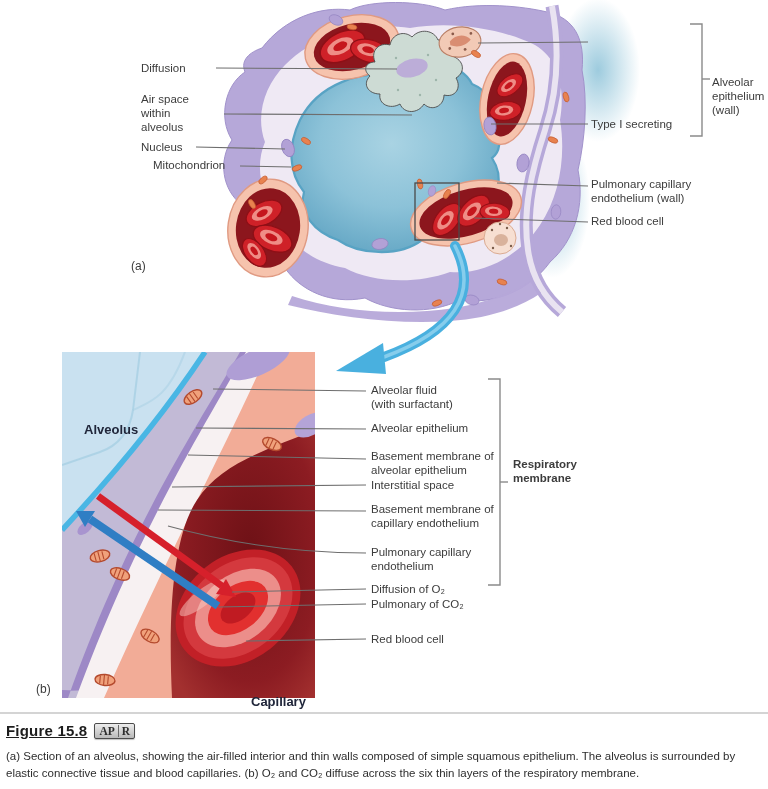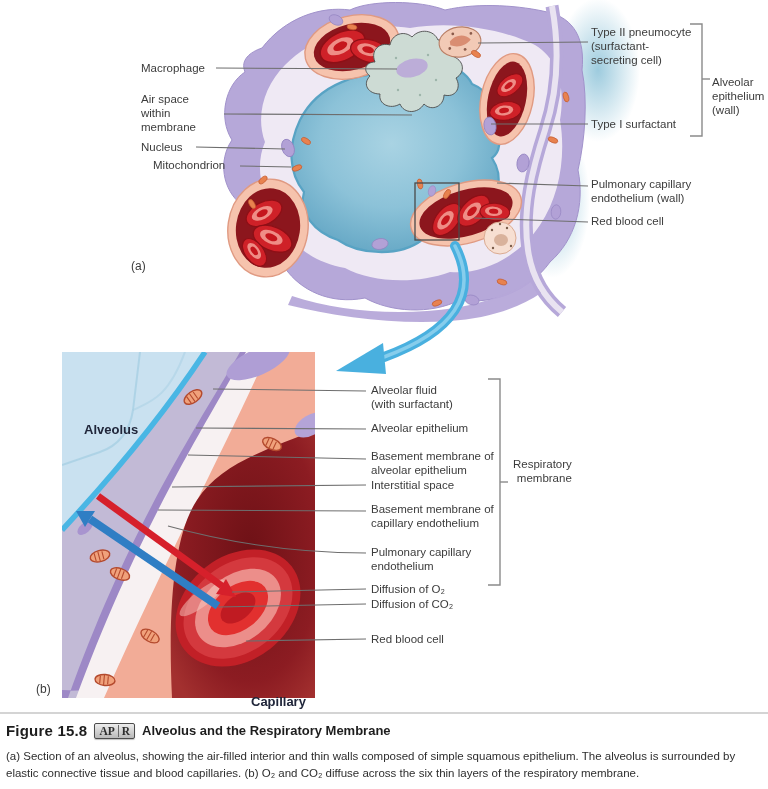--- a/index.html
+++ b/index.html
@@ -1,26 +1,26 @@
 <!DOCTYPE html>
 <html><head>
 <meta charset="utf-8">
 <style>
   html,body{margin:0;padding:0;background:#ffffff;}
   #page{position:relative;width:768px;height:789px;background:#fff;overflow:hidden;
         font-family:"Liberation Sans",sans-serif;}
   #art{position:absolute;left:0;top:0;}
   .lbl{position:absolute;font:11.5px/14px "Liberation Sans",sans-serif;color:#3c3c3c;
        white-space:pre-line;}
-  .lbl.bd{font-weight:normal;text-align:right;}
+  .lbl.bd{font-weight:bold;}
   .region-lbl{position:absolute;font:bold 13px/15px "Liberation Sans",sans-serif;color:#20263a;}
   .tag{position:absolute;font:12px/14px "Liberation Sans",sans-serif;color:#3c3c3c;}
   .rule{position:absolute;left:0;top:712px;width:768px;height:2px;background:#d4d4d4;}
   .cap-head{position:absolute;left:6px;top:722px;display:flex;align-items:center;gap:7px;}
-  .fig-num{font:bold 15px "Liberation Sans",sans-serif;color:#1d1d1d;letter-spacing:.2px;}
+  .fig-num{font:bold 15px "Liberation Sans",sans-serif;color:#1d1d1d;letter-spacing:.2px;text-decoration:underline;}
   .apr-badge{display:inline-flex;border:1px solid #4c4c4c;border-radius:2px;
        background:linear-gradient(#ededed,#b9b9b9);padding:1px 4px;
        font:bold 11.5px "Liberation Serif",serif;color:#2e2e2e;box-shadow:0 1px 1px rgba(0,0,0,.25);}
   .apr-badge .dv{width:1px;height:12px;background:#6a6a6a;margin:0 3px;}
   .cap-title{font:bold 13px "Liberation Sans",sans-serif;color:#1d1d1d;}
   .cap-body{position:absolute;left:6px;top:748px;width:758px;
        font:11.5px/16.5px "Liberation Sans",sans-serif;color:#2e2e2e;}
 </style>
 </head>
 <body>
@@ -253,62 +253,58 @@
     <path d="M246,641 L366,639"></path>
   </g>
   <g stroke="#8a8a8a" stroke-width="1.4" fill="none">
     <path d="M690,24 L702,24 L702,136 L690,136"></path>
     <path d="M702,79 L710,79"></path>
     <path d="M488,379 L500,379 L500,585 L488,585"></path>
     <path d="M500,482 L508,482"></path>
   </g>
 </svg>
 
-<div class="lbl" style="left:141px;top:61px">Macrophage</div>
+<div class="lbl" style="left:141px;top:61px">Diffusion</div>
 <div class="lbl" style="left:141px;top:92px">Air space
 within
-membrane</div>
+alveolus</div>
 <div class="lbl" style="left:141px;top:140px">Nucleus</div>
 <div class="lbl" style="left:153px;top:158px">Mitochondrion</div>
 <div class="tag" style="left:131px;top:259px">(a)</div>
-<div class="lbl" style="left:591px;top:25px">Type II pneumocyte
-(surfactant-
-secreting cell)</div>
 <div class="lbl" style="left:712px;top:75px">Alveolar
 epithelium
 (wall)</div>
-<div class="lbl" style="left:591px;top:117px">Type I surfactant</div>
+<div class="lbl" style="left:591px;top:117px">Type I secreting</div>
 <div class="lbl" style="left:591px;top:177px">Pulmonary capillary
 endothelium (wall)</div>
 <div class="lbl" style="left:591px;top:214px">Red blood cell</div>
 
 <div class="region-lbl" style="left:84px;top:422px">Alveolus</div>
 <div class="region-lbl" style="left:251px;top:694px">Capillary</div>
 <div class="tag" style="left:36px;top:682px">(b)</div>
 <div class="lbl" style="left:371px;top:383px">Alveolar fluid
 (with surfactant)</div>
 <div class="lbl" style="left:371px;top:421px">Alveolar epithelium</div>
 <div class="lbl" style="left:371px;top:449px">Basement membrane of
 alveolar epithelium</div>
 <div class="lbl" style="left:371px;top:478px">Interstitial space</div>
 <div class="lbl" style="left:371px;top:502px">Basement membrane of
 capillary endothelium</div>
 <div class="lbl" style="left:371px;top:545px">Pulmonary capillary
 endothelium</div>
 <div class="lbl bd" style="left:513px;top:457px">Respiratory
 membrane</div>
 <div class="lbl" style="left:371px;top:582px">Diffusion of O₂</div>
-<div class="lbl" style="left:371px;top:597px">Diffusion of CO₂</div>
+<div class="lbl" style="left:371px;top:597px">Pulmonary of CO₂</div>
 <div class="lbl" style="left:371px;top:632px">Red blood cell</div>
 
 <div class="rule"></div>
 <div class="cap-head">
   <span class="fig-num">Figure 15.8</span>
   <span class="apr-badge">
         <span>AP</span>
         <span class="dv"></span>
         <span>R</span>
       </span>
-  <span class="cap-title">Alveolus and the Respiratory Membrane</span>
 </div>
 <div class="cap-body">(a) Section of an alveolus, showing the air-filled interior and thin walls composed of simple squamous epithelium. The alveolus is surrounded by elastic connective tissue and blood capillaries. (b) O₂ and CO₂ diffuse across the six thin layers of the respiratory membrane.</div>
 
 </div>
 
 </body></html>

